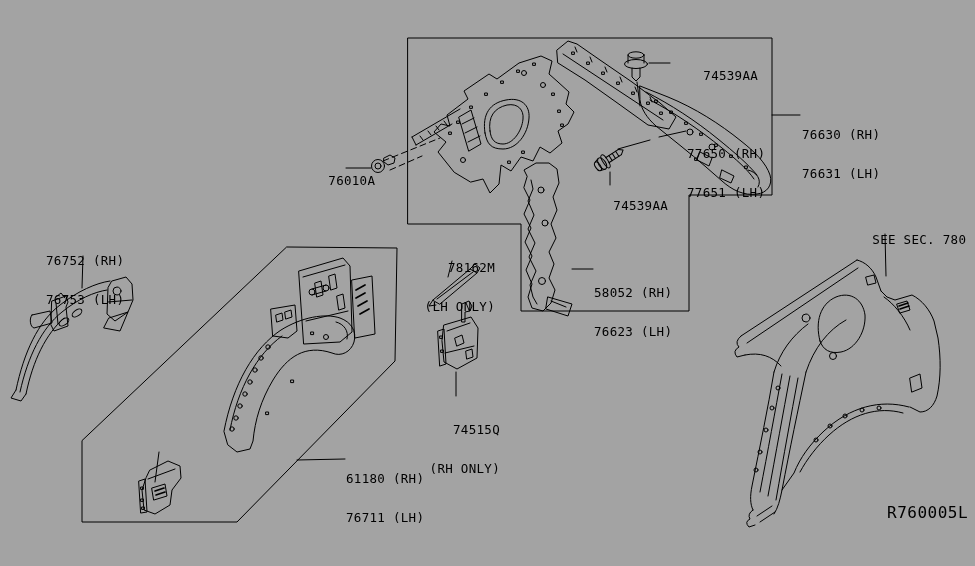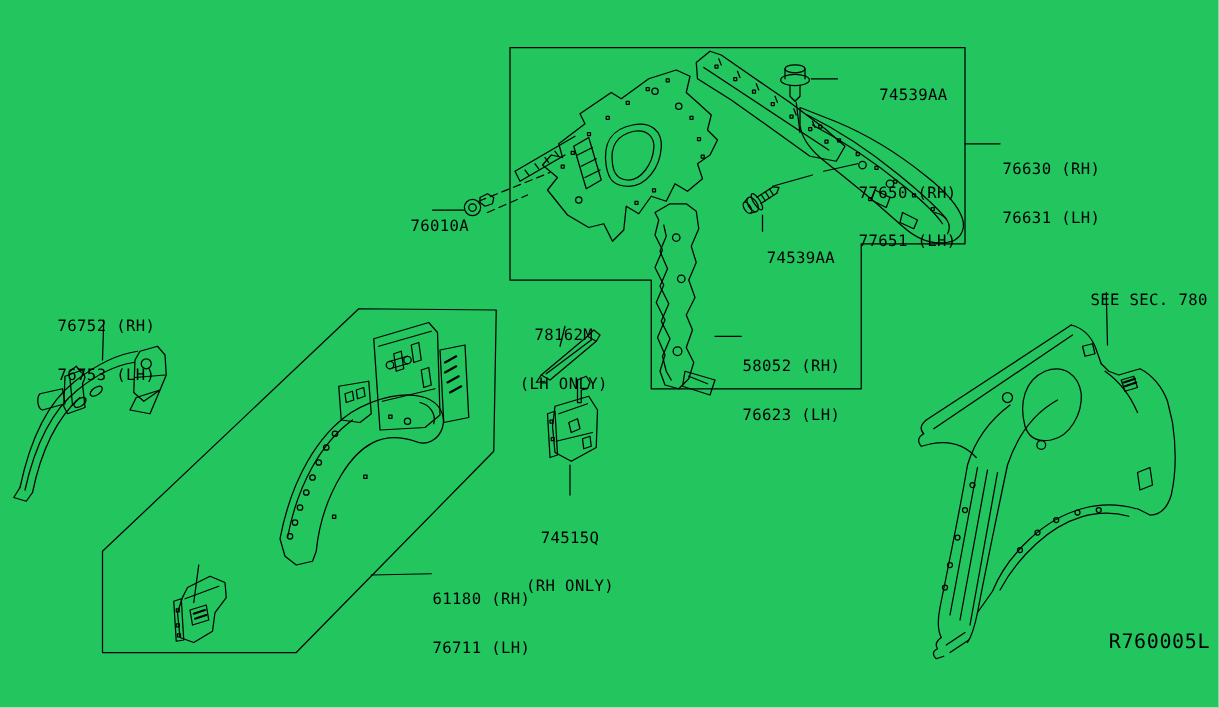--- a/index.html
+++ b/index.html
@@ -1,24 +1,24 @@
 <!DOCTYPE html>
 <html><head>
 <meta charset="utf-8">
 <style>
   html,body{margin:0;padding:0;background:#fff;}
-  .stage{position:relative;width:975px;height:566px;background:#22c55e;overflow:hidden;
+  .stage{position:relative;width:975px;height:566px;background:#a3a3a3;overflow:hidden;
          font-family:"DejaVu Sans Mono","Liberation Mono",monospace;color:#000;}
   .art{position:absolute;left:0;top:0;}
   .art *{stroke:#000;fill:none;stroke-width:1;stroke-linecap:round;stroke-linejoin:round;}
   .art .sw{fill:#000;stroke:none;}
   .art .hatch{stroke-width:1.7;}
   .art .dash{stroke-dasharray:6 4;}
   .lbl{position:absolute;font-size:12.5px;line-height:13px;white-space:pre;letter-spacing:.3px;}
-  .lbl.ctr{text-align:center;}
+  .lbl.ctr{text-align:right;}
   .code{position:absolute;font-size:16px;letter-spacing:.5px;text-align:right;}
 </style>
 </head>
 <body>
 
 <div class="stage">
 
   <svg class="art" width="975" height="566" viewBox="0 0 975 566">
 
     <polygon points="408,38 772,38 772,195 689,195 689,311 521,311 521,224 408,224"></polygon>

